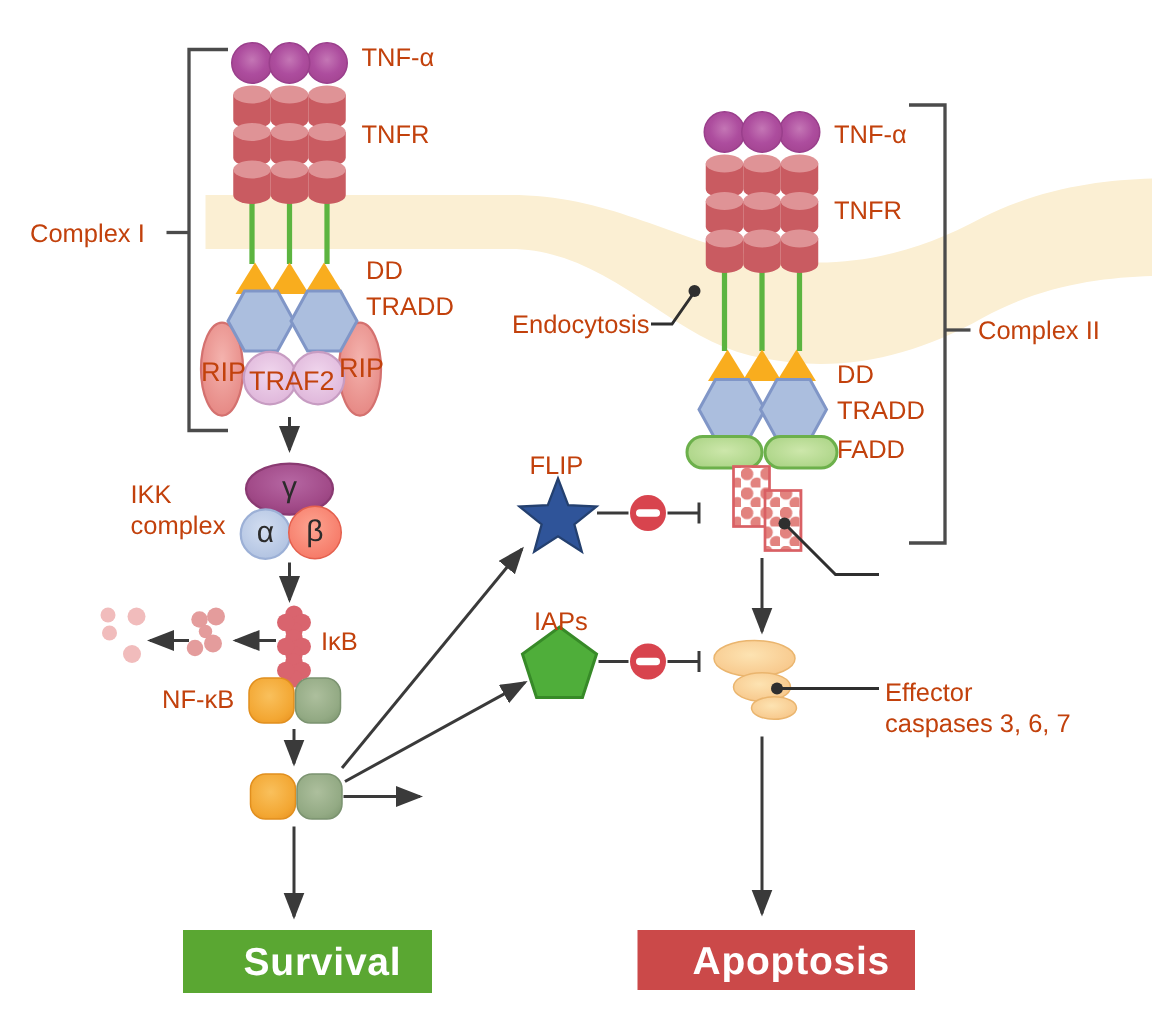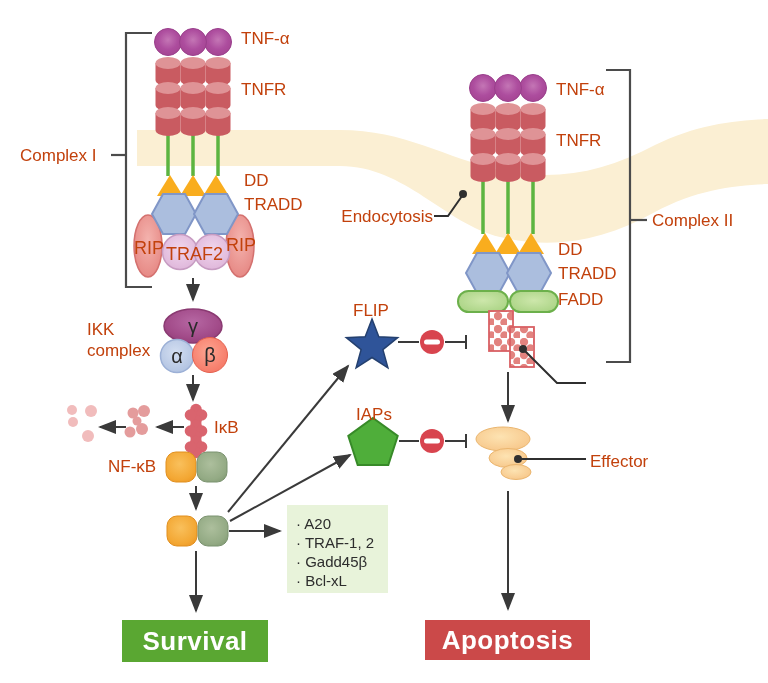--- a/index.html
+++ b/index.html
@@ -4,21 +4,21 @@
 <style>
   html,body{margin:0;padding:0;background:#fff;}
   #canvas{position:relative;width:768px;height:683px;background:#ffffff;overflow:hidden;
           font-family:"Liberation Sans",sans-serif;}
   #shapes{position:absolute;left:0;top:0;z-index:0;}
   .lbl{position:absolute;z-index:2;font-size:17px;line-height:1.2;color:#c2410c;white-space:nowrap;}
   .lbl.sm{font-size:18px;text-align:center;}
   .lbl.right{text-align:right;}
   .greek{position:absolute;z-index:2;font-size:20px;color:#2b2b2b;transform:translate(-50%,-50%);}
   .outcome{position:absolute;z-index:2;display:flex;align-items:center;justify-content:center;
-           color:#ffffff;font-weight:bold;font-size:26px;letter-spacing:.5px;}
+           color:#ffffff;font-weight:bold;font-size:26px;letter-spacing:.5px;padding-left:20px;}
   #survival-box{left:122px;top:620px;width:146px;height:42px;background:#5aa732;}
   #apoptosis-box{left:425px;top:620px;width:165px;height:40px;background:#cb4949;}
   #gene-box{position:absolute;z-index:2;left:287px;top:505px;width:101px;height:88px;
             background:#e8f3da;box-sizing:border-box;padding:9px 0 0 9px;
             font-size:15px;line-height:19px;color:#2d2d2d;}
   .multiline{line-height:21px;}
 </style>
 </head>
 <body>
 
@@ -294,28 +294,23 @@
 <div class="lbl right" style="left:330px;top:207px;width:103px;">Endocytosis</div>
 <div class="lbl" style="left:556px;top:80px;">TNF-α</div>
 <div class="lbl" style="left:556px;top:131px;">TNFR</div>
 <div class="lbl" style="left:558px;top:240px;">DD</div>
 <div class="lbl" style="left:558px;top:264px;">TRADD</div>
 <div class="lbl" style="left:558px;top:290px;">FADD</div>
 <div class="lbl" style="left:652px;top:211px;">Complex II</div>
 
 <div class="lbl multiline" style="left:590px;top:451px;">
   <div>Effector</div>
+  <div>caspases 3, 6, 7</div>
 </div>
 
-<div id="gene-box">
-  <div>· A20</div>
-  <div>· TRAF-1, 2</div>
-  <div>· Gadd45β</div>
-  <div>· Bcl-xL</div>
-</div>
 
 <div id="survival-box" class="outcome">
   <span>Survival</span>
 </div>
 <div id="apoptosis-box" class="outcome">
   <span>Apoptosis</span>
 </div>
 
 </div>
 

